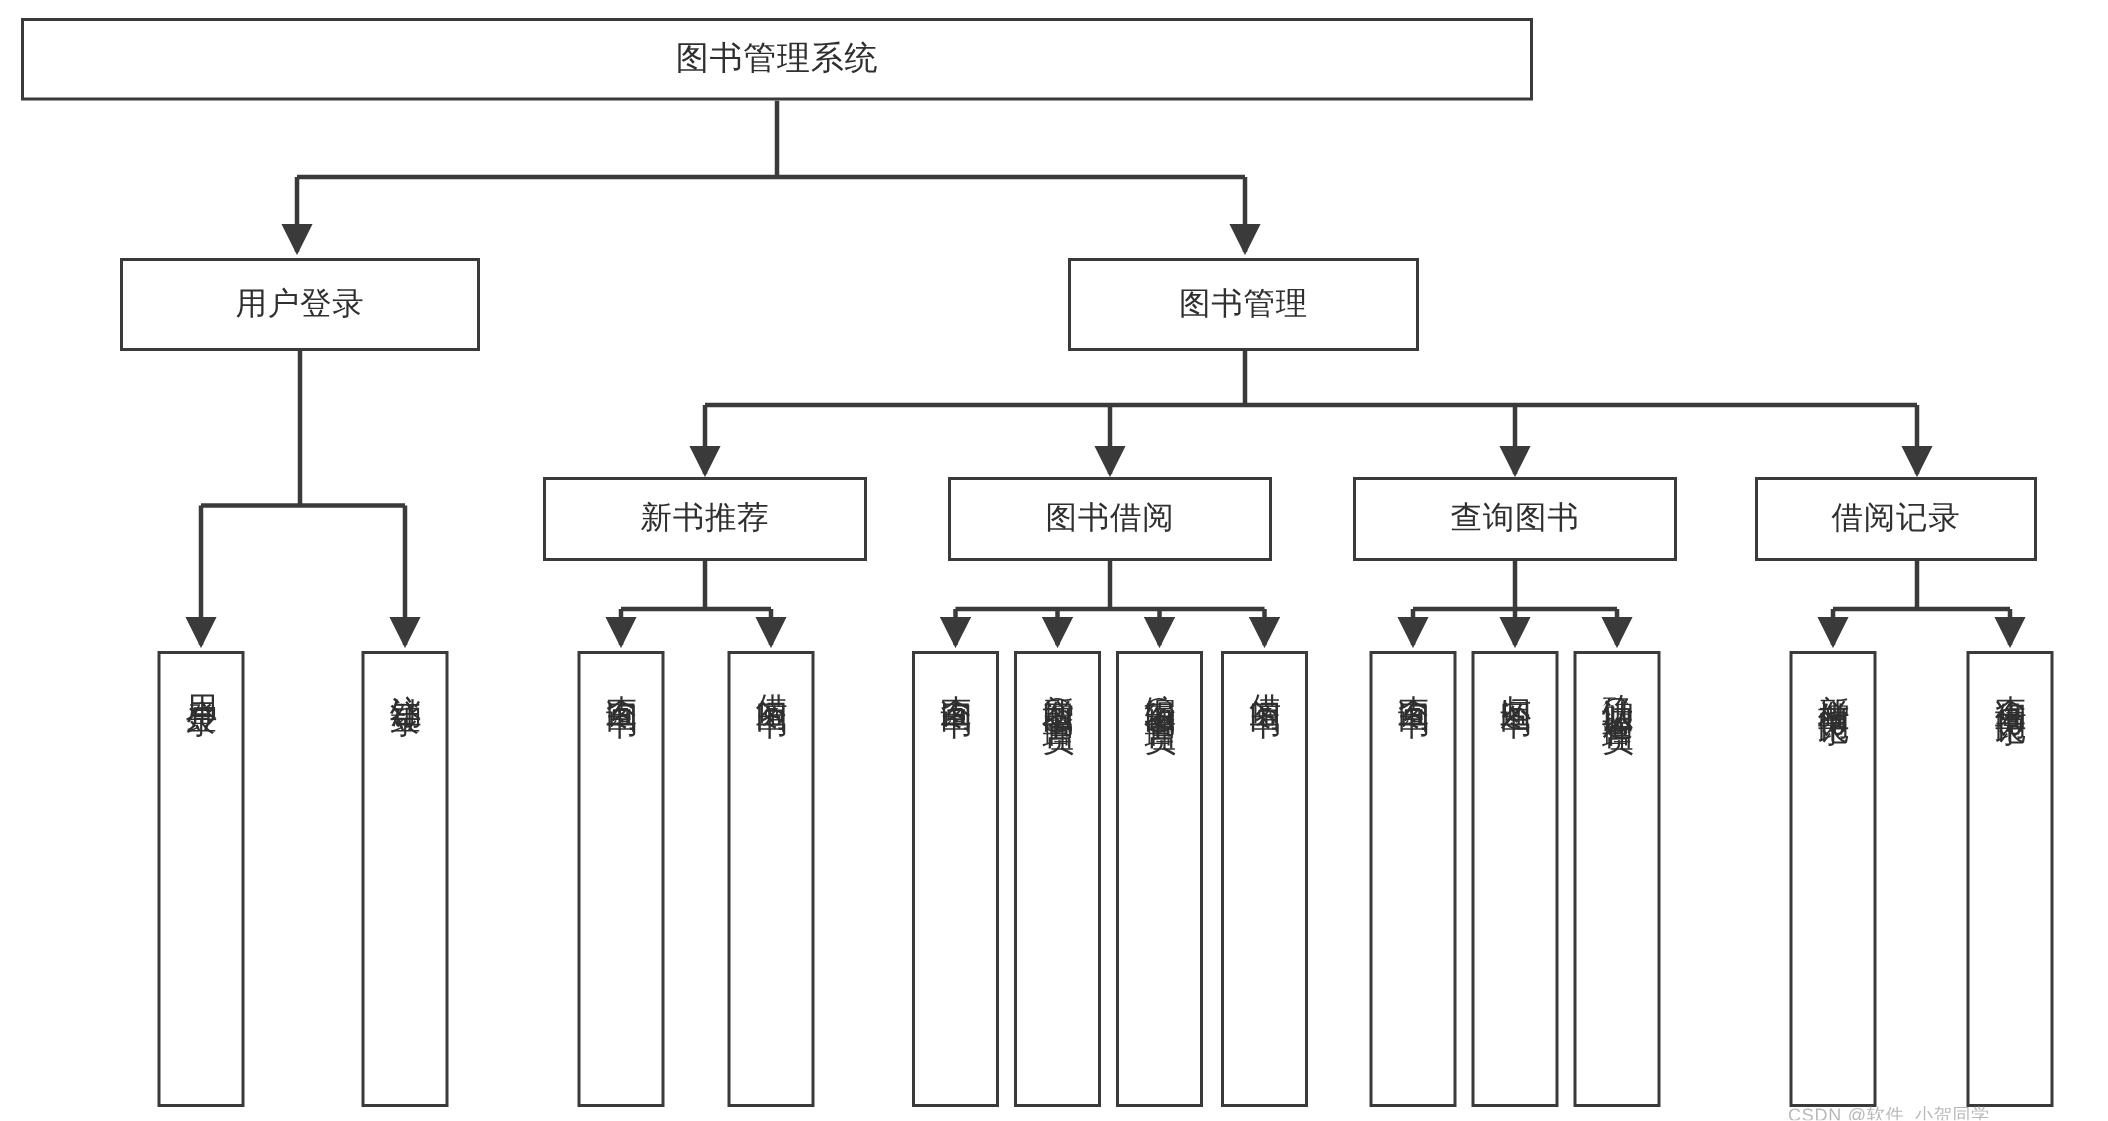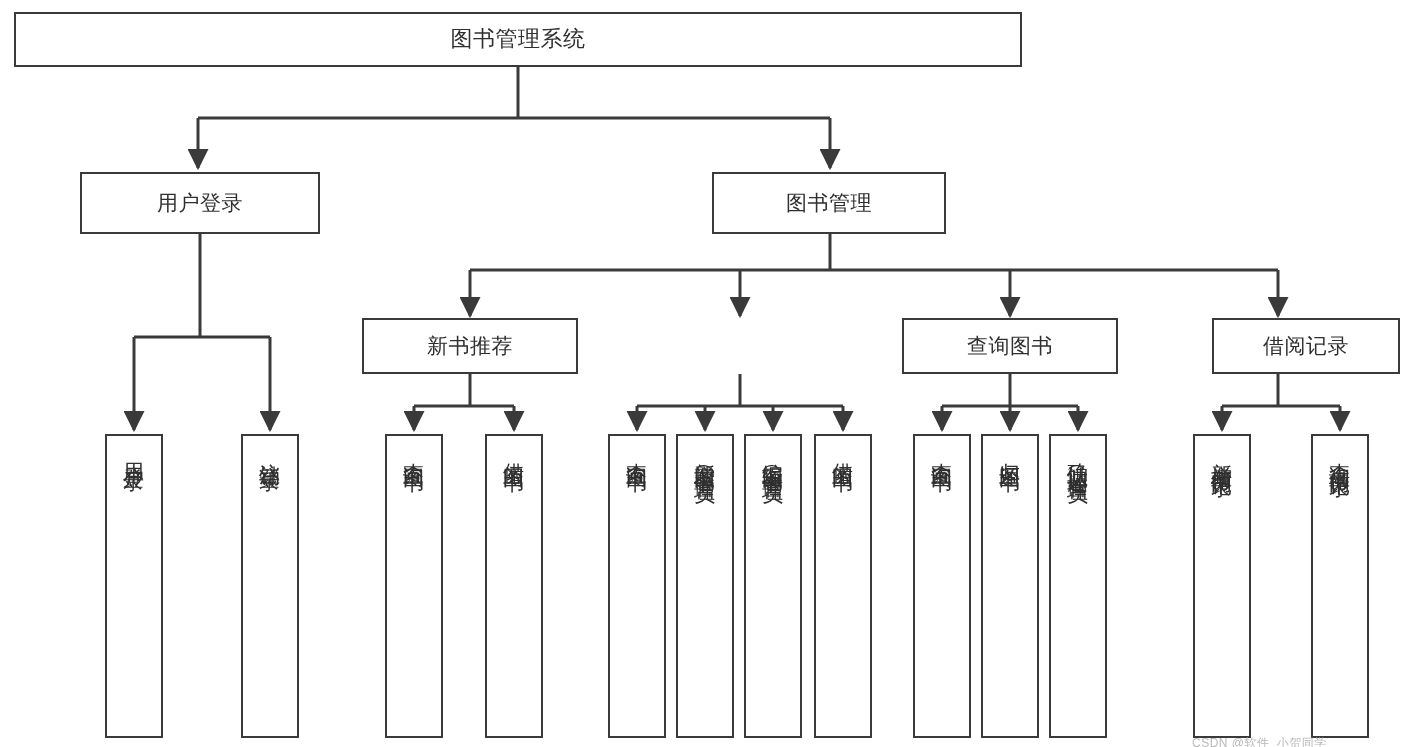--- a/index.html
+++ b/index.html
@@ -138,26 +138,29 @@
   </div>
 
   <div class="node horiz" style="left:712px; top:172px; width:234px; height:62px;">
     <span class="label">图书管理</span>
   </div>
 
   <div class="node horiz" style="left:362px; top:318px; width:216px; height:56px;">
     <span class="label">新书推荐</span>
   </div>
 
+  <div class="node horiz" style="left:632px; top:318px; width:216px; height:56px;">
+    <span class="label">图书借阅</span>
+  </div>
 
   <div class="node horiz" style="left:902px; top:318px; width:216px; height:56px;">
     <span class="label">查询图书</span>
   </div>
 
-  <div class="node horiz" style="left:1170px; top:318px; width:188px; height:56px;margin-left:42px;">
+  <div class="node horiz" style="left:1170px; top:318px; width:188px; height:56px;">
     <span class="label">借阅记录</span>
   </div>
 
   <div class="node vert" style="left:105px; top:434px; width:58px; height:304px;">
     <span class="label">用户登录</span>
   </div>
 
   <div class="node vert" style="left:241px; top:434px; width:58px; height:304px;">
     <span class="label">注销登录</span>
   </div>

